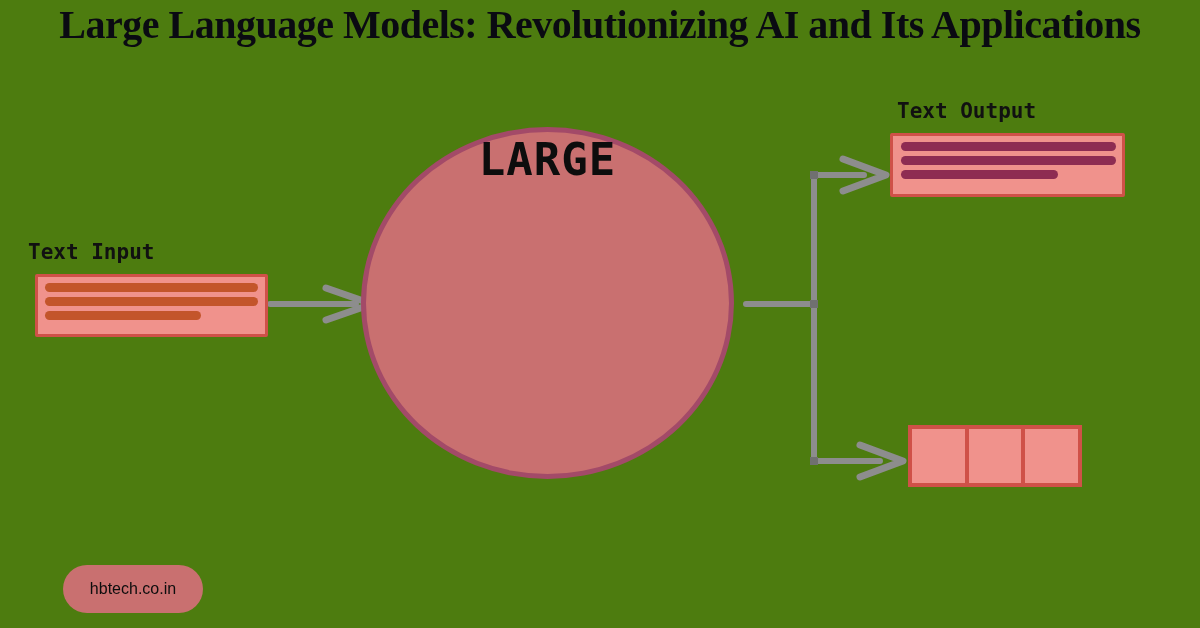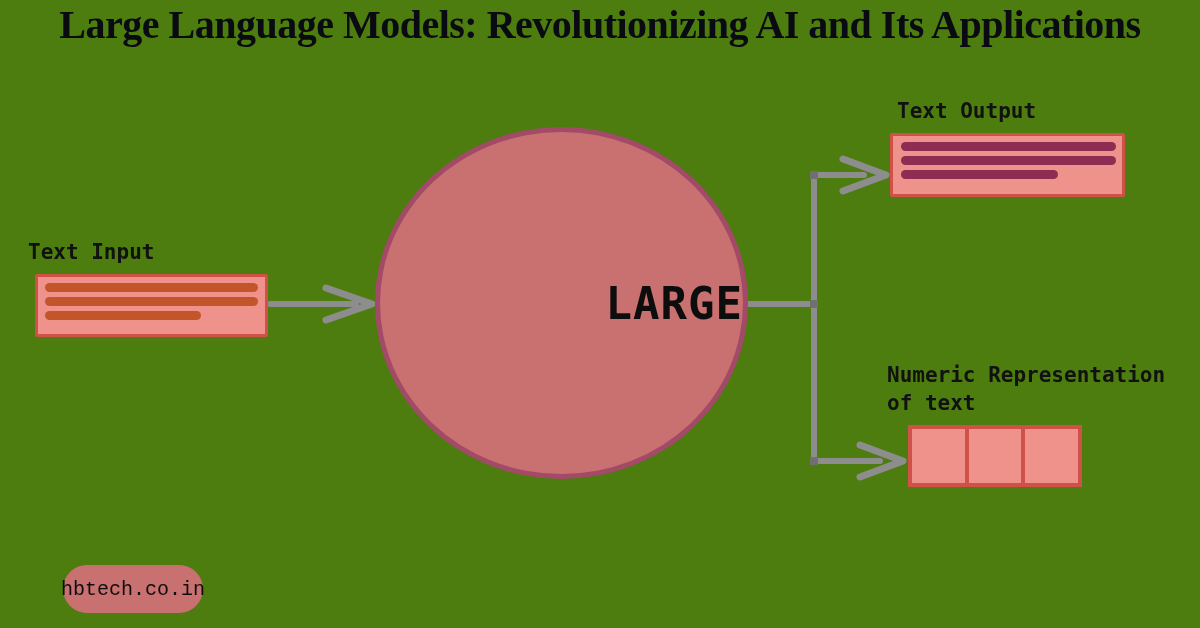--- a/index.html
+++ b/index.html
@@ -89,31 +89,31 @@
   .bar.orange { background: var(--input-line, #c3552b); }
   .bar.maroon { background: var(--output-line, #8e2c52); }
   .bar.w1, .bar.w2 { width: 213px; }
   .bar.w3 { width: 156px; }
   .output-box .bar.w1, .output-box .bar.w2 { width: 215px; }
   .output-box .bar.w3 { width: 157px; }
 
   
   .circle {
     position: absolute;
-    left: 375px;
+    left: 361px;
     top: 127px;
     width: 373px;
     height: 352px;
     box-sizing: border-box;
     background: var(--circle-fill, #c97070);
     border: 5px solid var(--circle-border, #a34a68);
     border-radius: 50%;
     display: flex;
-    flex-direction: column;
-    align-items: flex-end;
+    flex-direction: row;
+    align-items: flex-start;
     justify-content: center;
   }
   .circle span {
     font-family: "DejaVu Sans Mono", monospace;
     font-weight: bold;
     font-size: 44px;
     line-height: 55px;
     letter-spacing: 1px;
     color: #0d0d0d;
     white-space: nowrap;
@@ -141,22 +141,22 @@
     top: 565px;
     width: 140px;
     height: 48px;
     background: var(--circle-fill, #c97070);
     border-radius: 24px;
     display: flex;
     align-items: center;
     justify-content: center;
   }
   .badge span {
-    font-family: Liberation Mono, monospace;
-    font-size: 20px;
+    font-family: Liberation Sans, sans-serif;
+    font-size: 16px;
     color: #0d0d0d;
   }
 </style>
 </head>
 <body>
 
 <div class="canvas">
 
   <h1 class="title">Large Language Models: Revolutionizing AI and Its Applications</h1>
 
@@ -191,24 +191,20 @@
   </div>
 
   <div class="label label-output">Text Output</div>
 
   <div class="doc-box output-box">
     <div class="bar maroon w1"></div>
     <div class="bar maroon w2"></div>
     <div class="bar maroon w3"></div>
   </div>
 
-  <div class="label label-numeric">
-    <div>Numeric Representation</div>
-    <div>of text</div>
-  </div>
 
   <div class="numeric-box">
     <div class="cell"></div>
     <div class="cell"></div>
     <div class="cell"></div>
   </div>
 
   <div class="badge">
     <span>hbtech.co.in</span>
   </div>

